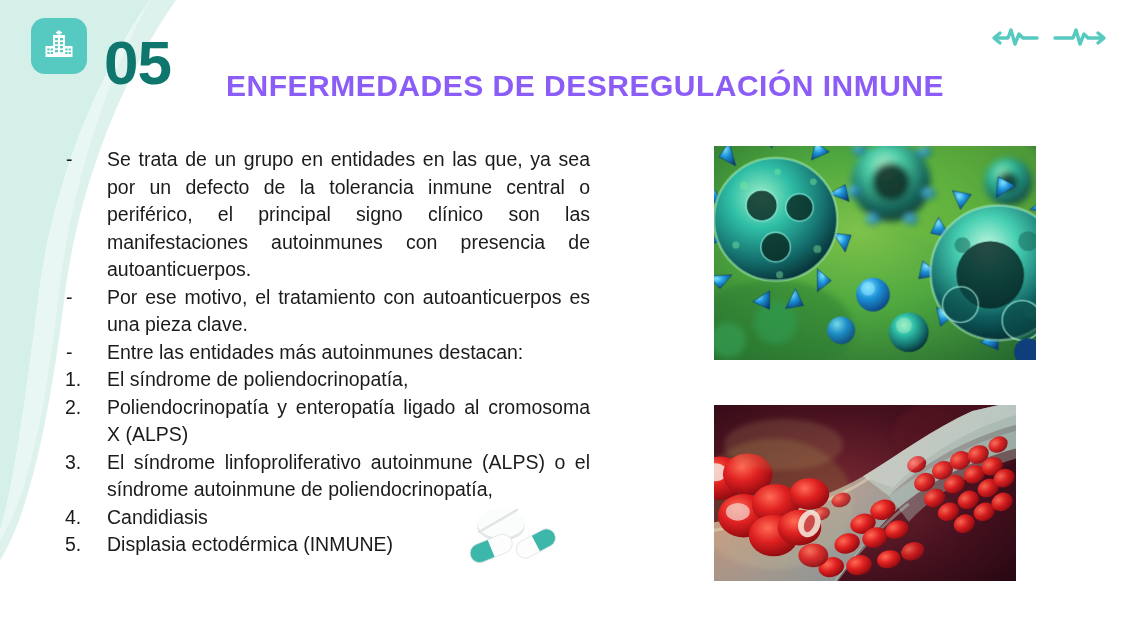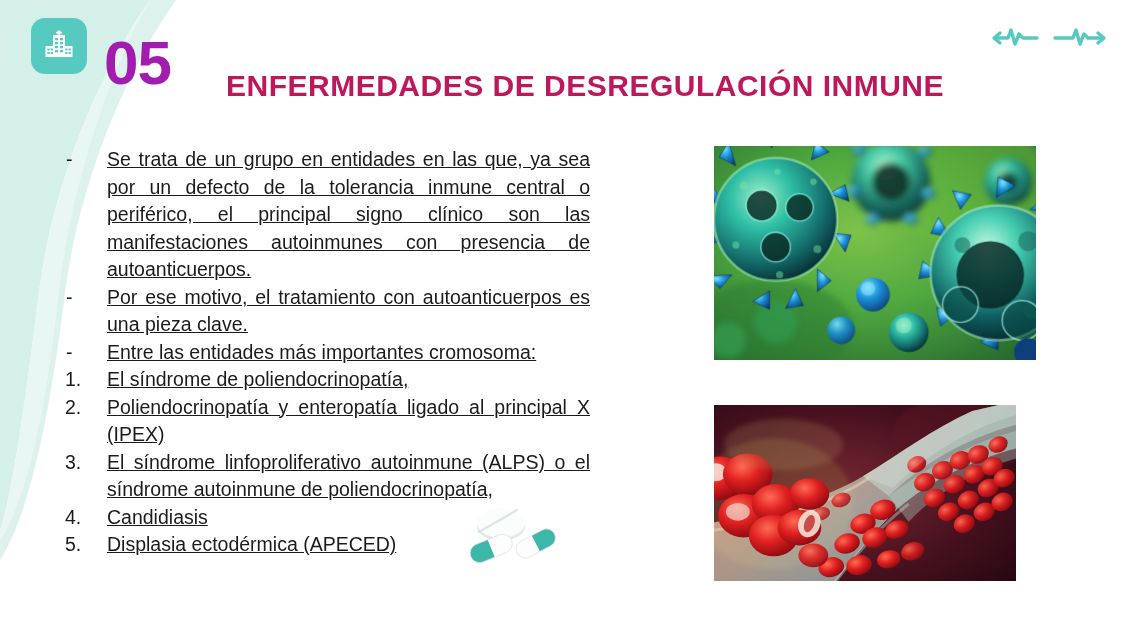--- a/index.html
+++ b/index.html
@@ -20,47 +20,47 @@
   .badge-icon {
     position:absolute; left:31px; top:18px;
     width:56px; height:56px; border-radius:14px;
     background:#56c9c0;
     display:flex; align-items:center; justify-content:center;
   }
 
   .section-number {
     position:absolute; left:104px; top:32px;
     font-size:62px; font-weight:bold; letter-spacing:-1px;
-    color:#a21caf; line-height:1;
+    color:#0f766e; line-height:1;
   }
 
   .slide-title {
     position:absolute; left:226px; top:69px;
     font-size:30px; font-weight:bold; letter-spacing:0.5px;
-    color:#be185d; white-space:nowrap;
+    color:#8b5cf6; white-space:nowrap;
   }
 
   .ecg-deco { position:absolute; right:22px; top:16px; width:128px; height:40px; }
 
   
   .body-text {
     position:absolute; left:63px; top:146px;
     width:527px;
     color:#1b1b1b;
     font-size:19.5px;
     line-height:27.5px;
   }
   .tl { display:flex; align-items:flex-start; margin-bottom:0px; }
   .tl .marker {
     flex:0 0 auto; width:44px;
     text-align:left; padding-left:2px;
   }
   .tl .marker.dash { padding-left:3px; }
   .tl .marker.dash2 { padding-left:3px; }
-  .tl .body { flex:1 1 auto; text-align:justify; text-justify:inter-word;text-decoration:underline; }
+  .tl .body { flex:1 1 auto; text-align:justify; text-justify:inter-word; }
   .tl.nojust .body { text-align:left; }
 
   
   .pills-deco { position:absolute; left:455px; top:504px; width:104px; height:68px; }
 
   
   .photo {
     position:absolute; overflow:hidden;
     border:1px solid rgba(255,255,255,0.6);
   }
@@ -136,46 +136,46 @@
       <span class="body">Se trata de un grupo en entidades en las que, ya sea por un defecto de la tolerancia inmune central o periférico, el principal signo clínico son las manifestaciones autoinmunes con presencia de autoanticuerpos.</span>
     </div>
 
     <div class="tl">
       <span class="marker dash">-</span>
       <span class="body">Por ese motivo, el tratamiento con autoanticuerpos es una pieza clave.</span>
     </div>
 
     <div class="tl nojust">
       <span class="marker dash2">-</span>
-      <span class="body">Entre las entidades más importantes cromosoma:</span>
+      <span class="body">Entre las entidades más autoinmunes destacan:</span>
     </div>
 
     <div class="tl nojust">
       <span class="marker">1.</span>
       <span class="body">El síndrome de poliendocrinopatía,</span>
     </div>
 
     <div class="tl">
       <span class="marker">2.</span>
-      <span class="body">Poliendocrinopatía y enteropatía ligado al principal X (IPEX)</span>
+      <span class="body">Poliendocrinopatía y enteropatía ligado al cromosoma X (ALPS)</span>
     </div>
 
     <div class="tl">
       <span class="marker">3.</span>
       <span class="body">El síndrome linfoproliferativo autoinmune (ALPS) o el síndrome autoinmune de poliendocrinopatía,</span>
     </div>
 
     <div class="tl nojust">
       <span class="marker">4.</span>
       <span class="body">Candidiasis</span>
     </div>
 
     <div class="tl nojust">
       <span class="marker">5.</span>
-      <span class="body">Displasia ectodérmica (APECED)</span>
+      <span class="body">Displasia ectodérmica (INMUNE)</span>
     </div>
 
   </div>
 
   <div class="pills-deco">
     <svg viewBox="0 0 104 68" width="104" height="68" xmlns="http://www.w3.org/2000/svg">
       <ellipse cx="46" cy="22" rx="24" ry="15" fill="#f2f4f4"></ellipse>
       <ellipse cx="46" cy="19" rx="24" ry="15" fill="#fbfcfc"></ellipse>
       <path d="M22,19 A24,15 0 0,0 70,19 L70,22 A24,15 0 0,1 22,22 Z" fill="#e3e7e7"></path>
       <line x1="24" y1="28" x2="62" y2="6" stroke="#dfe4e4" stroke-width="2.4" stroke-linecap="round"></line>

